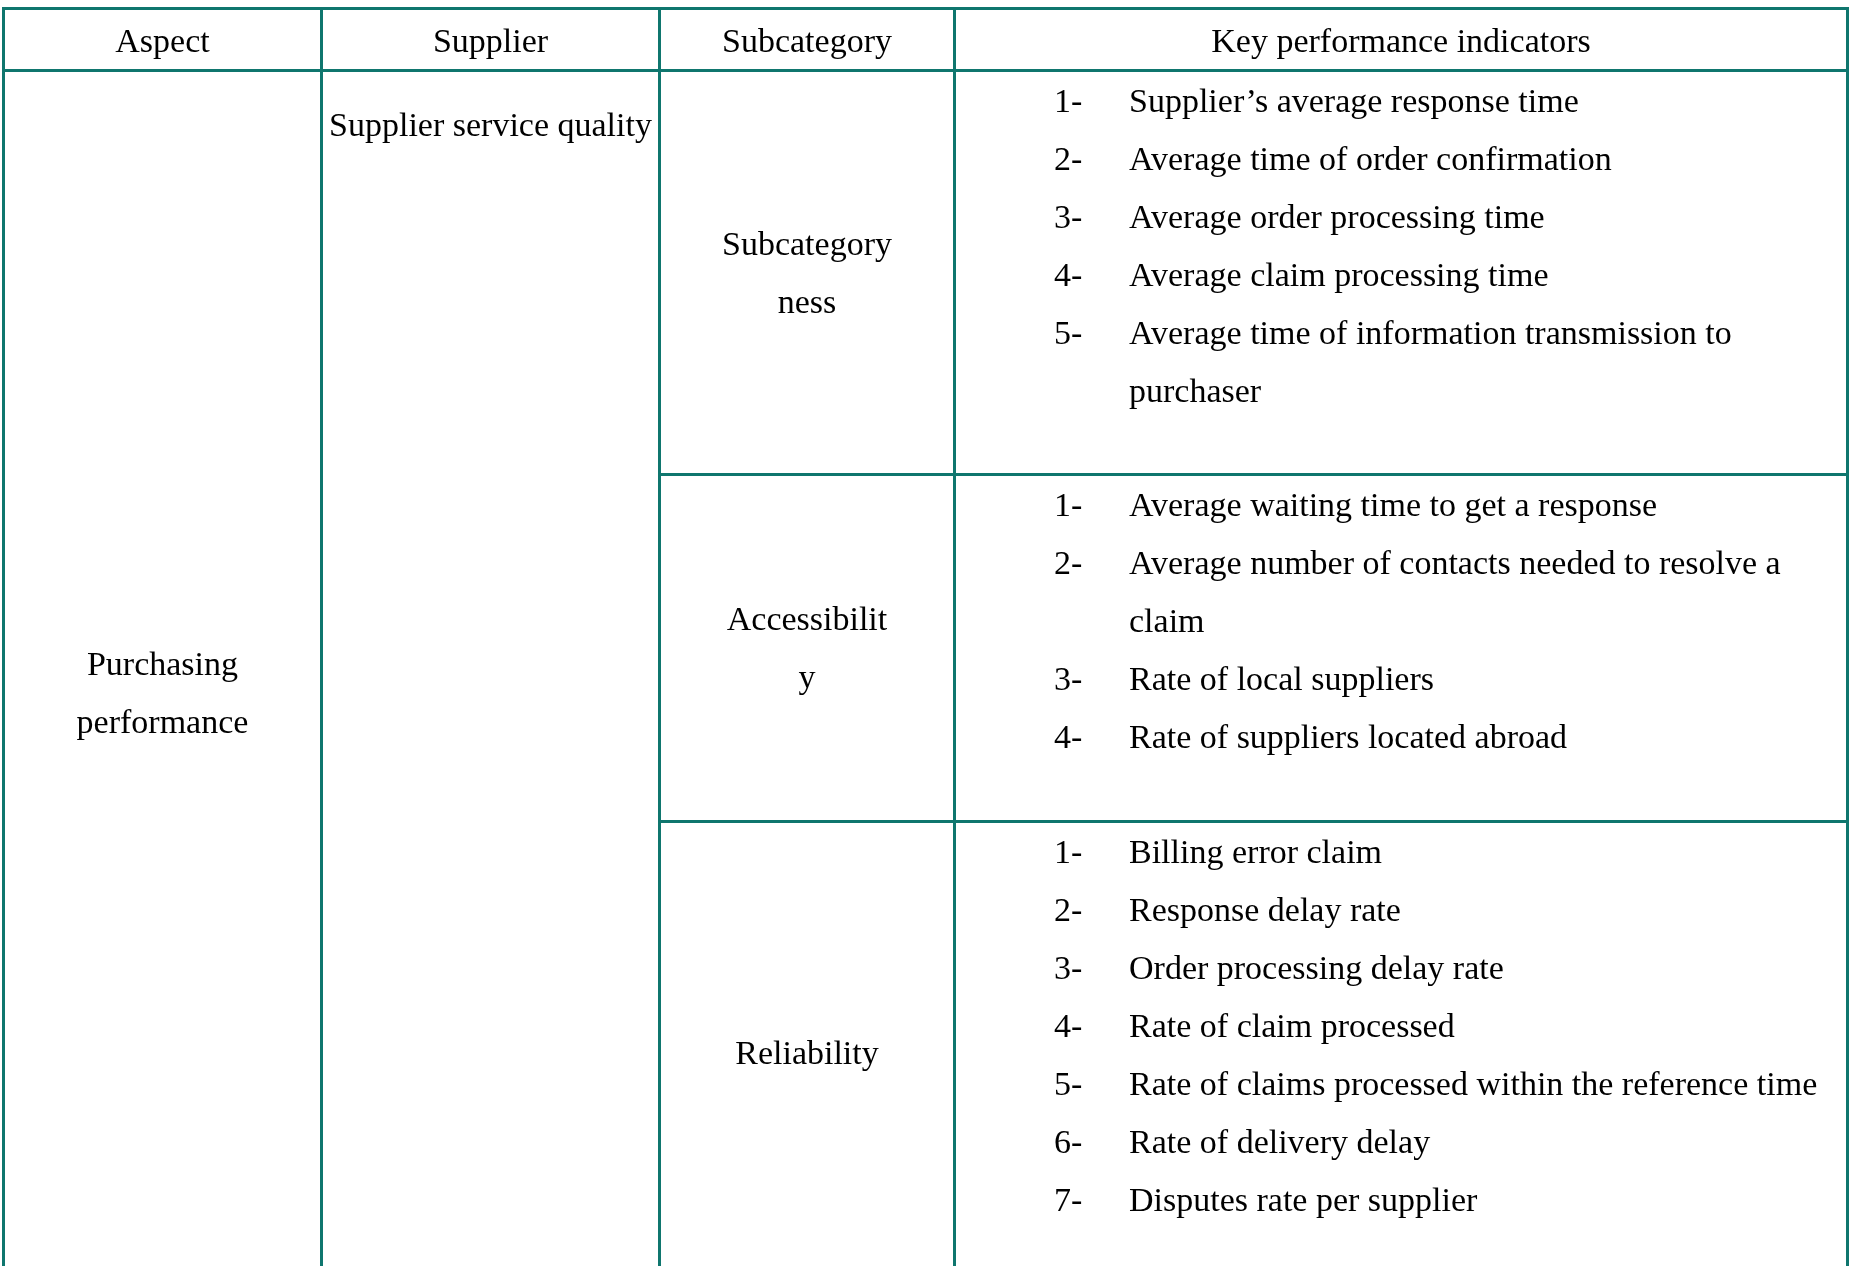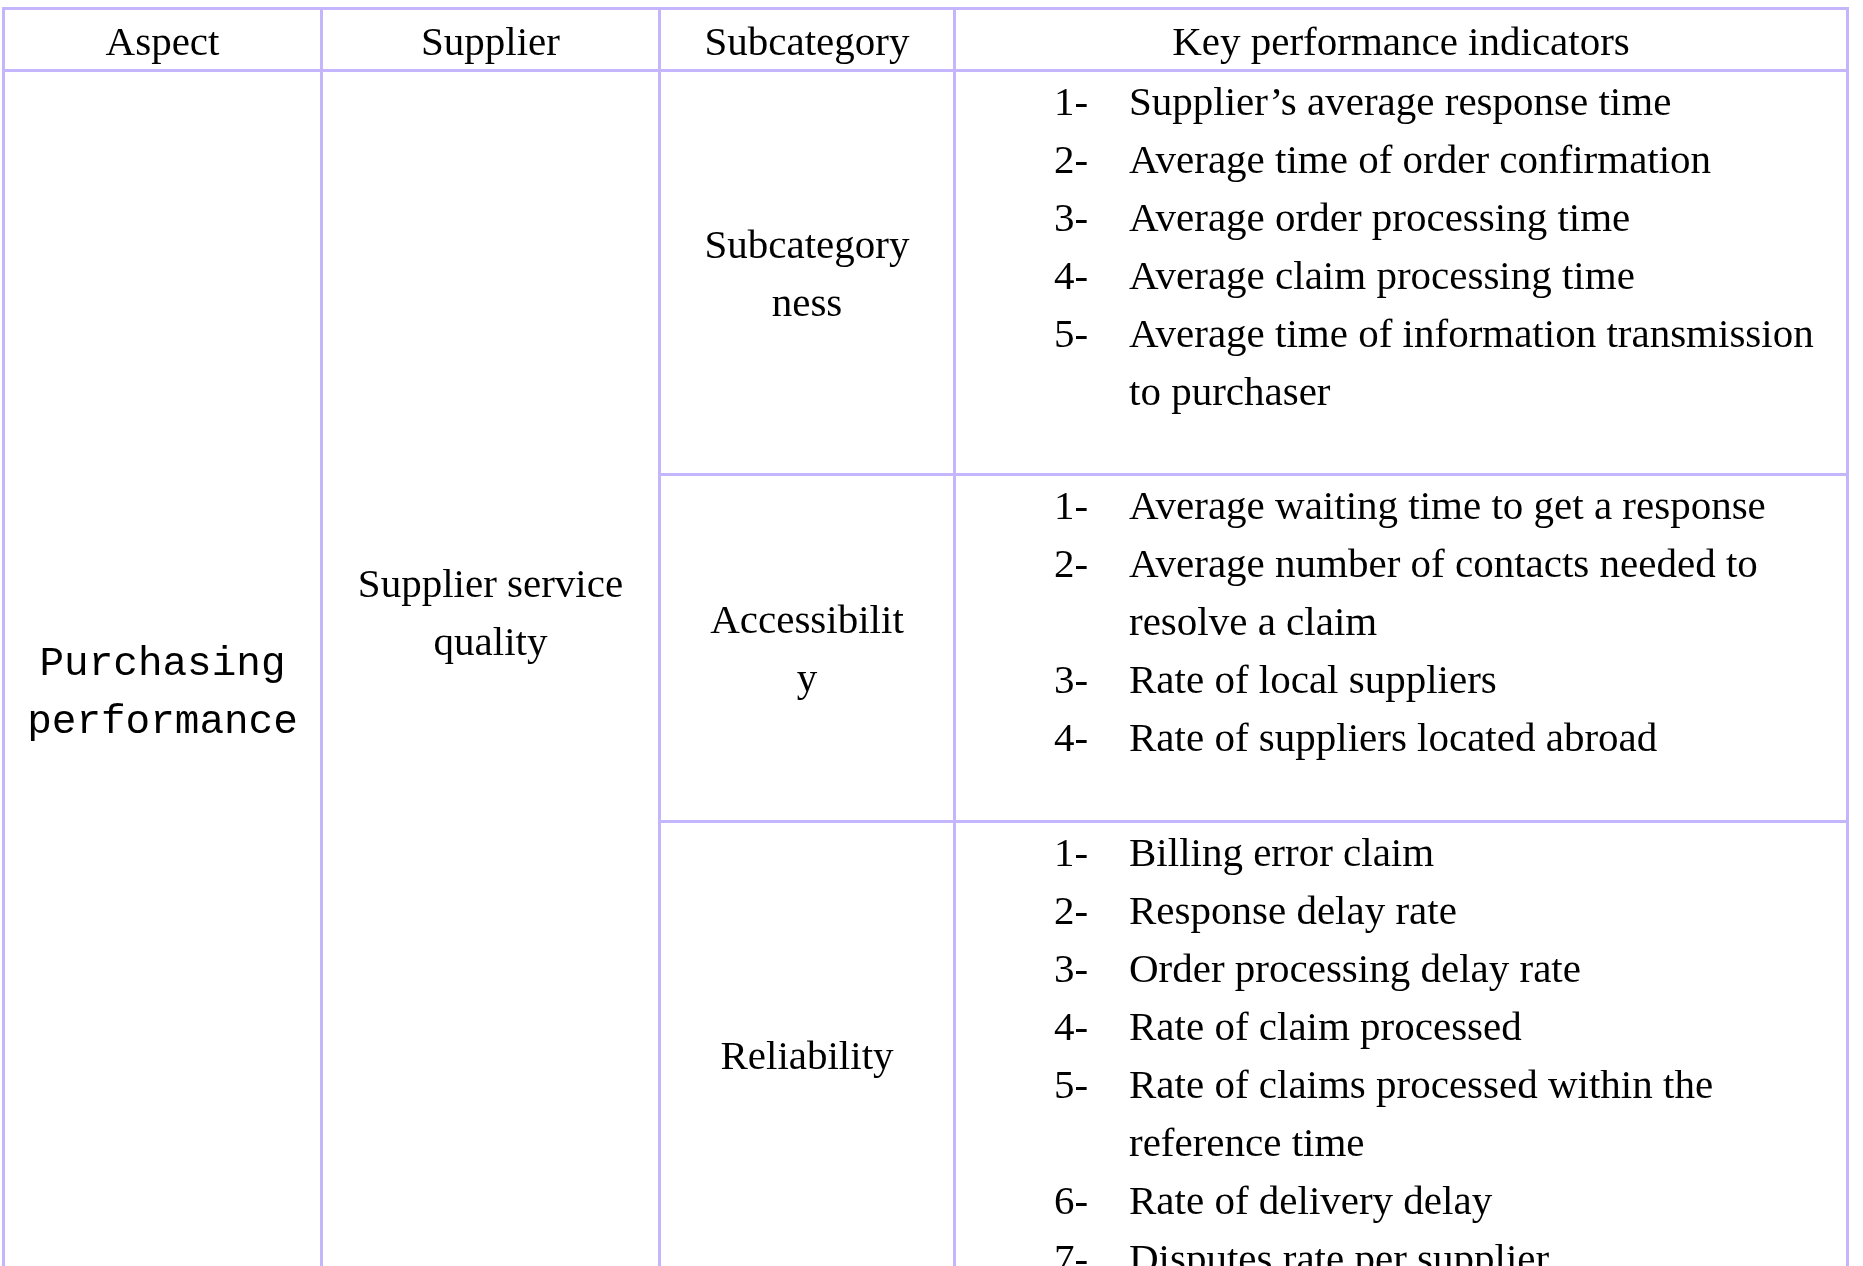--- a/index.html
+++ b/index.html
@@ -8,24 +8,24 @@
     font-family: "Liberation Serif", "DejaVu Serif", serif;
     color: #000000;
   }
   .kpi-table {
     position: absolute; left: 2px; top: 7px;
     border-collapse: collapse;
     table-layout: fixed;
     width: 1844px;
   }
   .kpi-table td, .kpi-table th {
-    border: 3px solid #c4b5fd;
+    border: 3px solid #0f766e;
     padding: 0;
     font-weight: normal;
-    font-size: 41px;
+    font-size: 34px;
     line-height: 58px;
     vertical-align: middle;
     text-align: center;
   }
   .col-aspect { width: 318px; }
   .col-category { width: 338px; }
   .col-sub { width: 295px; }
   .col-kpi { width: 893px; }
   .head-row th { height: 57px; line-height: 50px; padding-top: 2px; }
   .row-resp td { height: 401px; }
@@ -54,26 +54,26 @@
     <tr class="head-row">
       <th>Aspect</th>
       <th>Supplier</th>
       <th>Subcategory</th>
       <th>Key performance indicators</th>
     </tr>
   </thead>
   <tbody>
     <tr class="row-resp">
       <td rowspan="3" class="merged" style="vertical-align: top; padding-top: 0;">
-        <div style="height: 1194px; display:flex; align-items:center; justify-content:center;font-family:Liberation Mono, monospace;">
+        <div style="height: 1194px; display:flex; align-items:center; justify-content:center;">
           <div style="transform: translateY(24px); padding: 0 8px;">Purchasing performance</div>
         </div>
       </td>
       <td rowspan="3" class="merged" style="vertical-align: top; padding-top: 0;">
-        <div style="height: 948px; display:flex; align-items:center; justify-content:center;margin-top:42px;">
+        <div style="height: 948px; display:flex; align-items:flex-start; justify-content:center;">
           <div style="transform: translateY(24px); padding: 0 6px;">Supplier service quality</div>
         </div>
       </td>
       <td>
         <div>Subcategory</div>
         <div>ness</div>
       </td>
       <td class="kpi-cell">
         <ul class="kpi-list">
           <li class="kpi-item">

